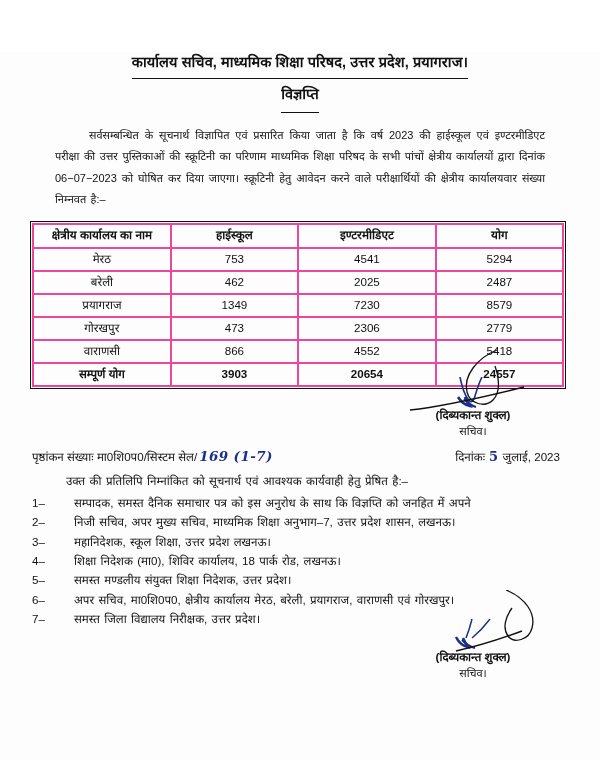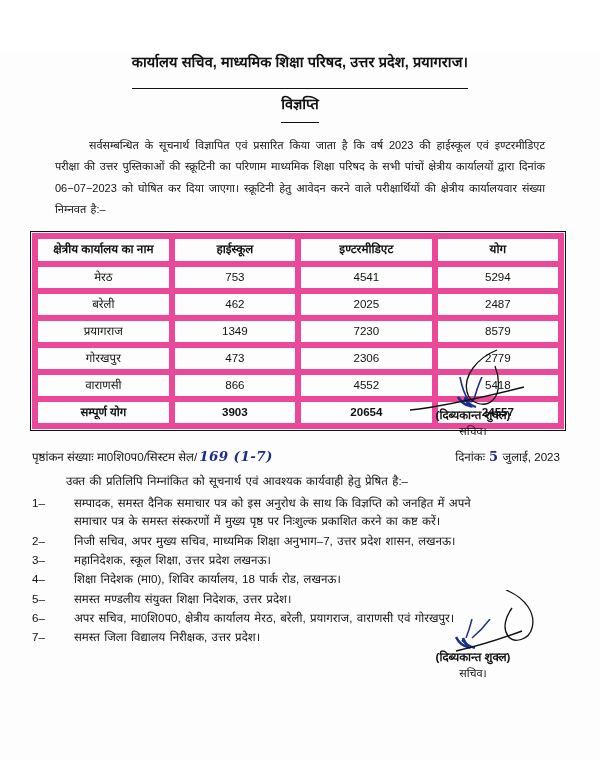--- a/index.html
+++ b/index.html
@@ -28,21 +28,21 @@
   .doc-header {
     text-align: center;
     margin-top: 52px;
   }
   .office-line {
     font-size: 14.5px;
     font-weight: 700;
     letter-spacing: 0.1px;
     display: inline-block;
     border-bottom: 1.4px solid #111;
-    padding-bottom: 15px;
+    padding-bottom: 5px;
     line-height: 1.45;
   }
   .notice-word {
     font-size: 14.5px;
     font-weight: 700;
     display: inline-block;
     border-bottom: 1.4px solid #111;
     padding-bottom: 8px;
     margin-top: 5px;
     line-height: 1.4;
@@ -64,21 +64,21 @@
     margin: 13px 36px 0 32px;
   }
   table.reg {
     width: 100%;
     border-collapse: collapse;
     border: 1px solid #111;
     outline: 1px solid #111;
     outline-offset: 1.5px;
   }
   table.reg th, table.reg td {
-    border: 6px solid #ec4899;
+    border: 2px solid #ec4899;
     font-size: 11.6px;
     padding: 2.5px 4px;
     text-align: center;
     line-height: 1.35;
     height: 16px;
   }
   table.reg th {
     font-weight: 700;
     font-size: 11.8px;
     padding: 3px 4px;
@@ -271,21 +271,20 @@
     </span>
   </div>
 
   <div class="copyto">उक्त की प्रतिलिपि निम्नांकित को सूचनार्थ एवं आवश्यक कार्यवाही हेतु प्रेषित है:–</div>
 
   <ol class="recipients">
     <li>
       <span class="num">1–</span>
       <span class="txt">
         <span>सम्पादक, समस्त दैनिक समाचार पत्र को इस अनुरोध के साथ कि विज्ञप्ति को जनहित में अपने</span>
-        <span class="l2">समाचार पत्र के समस्त संस्करणों में मुख्य पृष्ठ पर निःशुल्क प्रकाशित करने का कष्ट करें।</span>
       </span>
     </li>
     <li>
       <span class="num">2–</span>
       <span class="txt">निजी सचिव, अपर मुख्य सचिव, माध्यमिक शिक्षा अनुभाग–7, उत्तर प्रदेश शासन, लखनऊ।</span>
     </li>
     <li>
       <span class="num">3–</span>
       <span class="txt">महानिदेशक, स्कूल शिक्षा, उत्तर प्रदेश लखनऊ।</span>
     </li>

